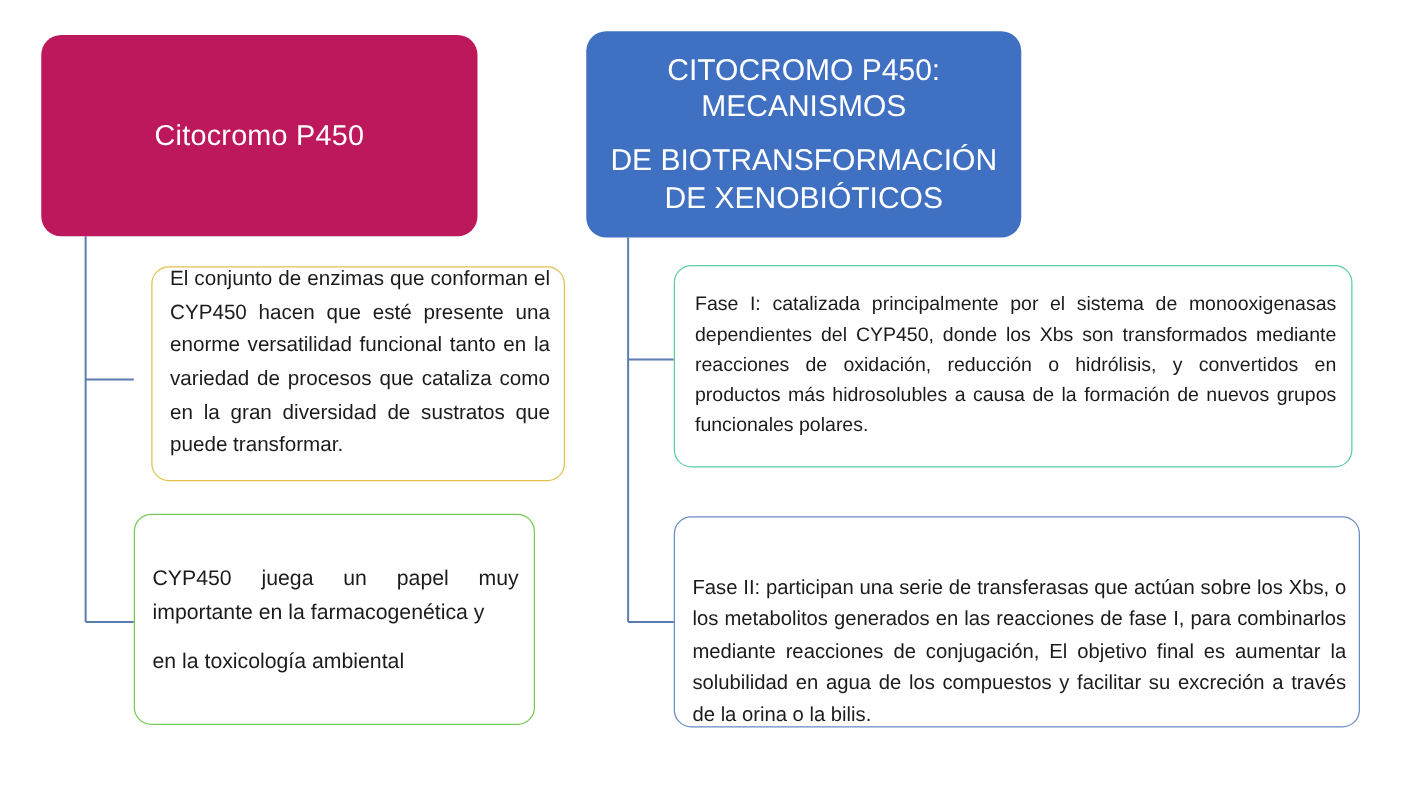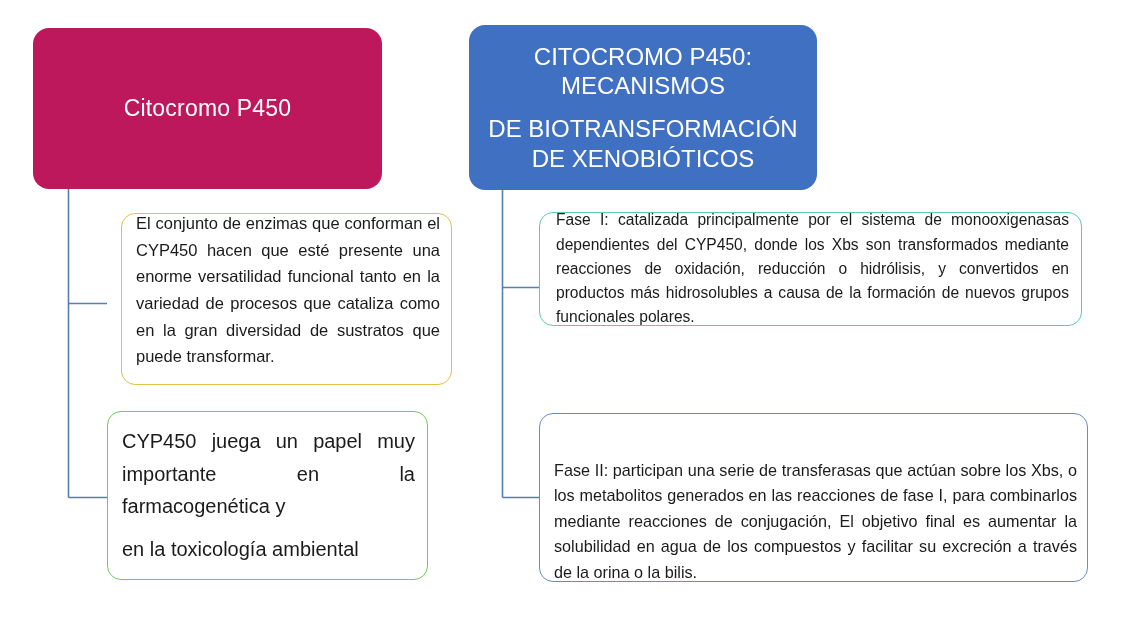--- a/index.html
+++ b/index.html
@@ -76,21 +76,21 @@
     border-radius: 14px;
     background: #ffffff;
     display: flex;
     align-items: center;
   }
   .content-box .body {
     width: 100%;
     color: #1b1b1b;
     text-align: justify;
     text-justify: inter-word;
-    font-size: 20px;
+    font-size: 17px;
     line-height: 1.55;
   }
   .content-box .body p {
     margin: 0;
   }
 
   #box-gold {
     left: 107px;
     top: 213px;
     width: 331px;
@@ -109,21 +109,21 @@
     border: 1.4px solid #74CB52;
     padding: 8px 12px 8px 14px;
   }
   #box-green .body { line-height: 1.62; }
   #box-green .body p + p { margin-top: 11px; }
 
   #box-teal {
     left: 539px;
     top: 212px;
     width: 543px;
-    height: 114px;
+    height: 162px;
     border: 1.4px solid #5DCCA8;
     padding: 8px 12px 8px 16px;
   }
   #box-teal .body { font-size: 15.6px; line-height: 1.56; }
 
   #box-bluebox {
     left: 539px;
     top: 413px;
     width: 549px;
     height: 169px;

